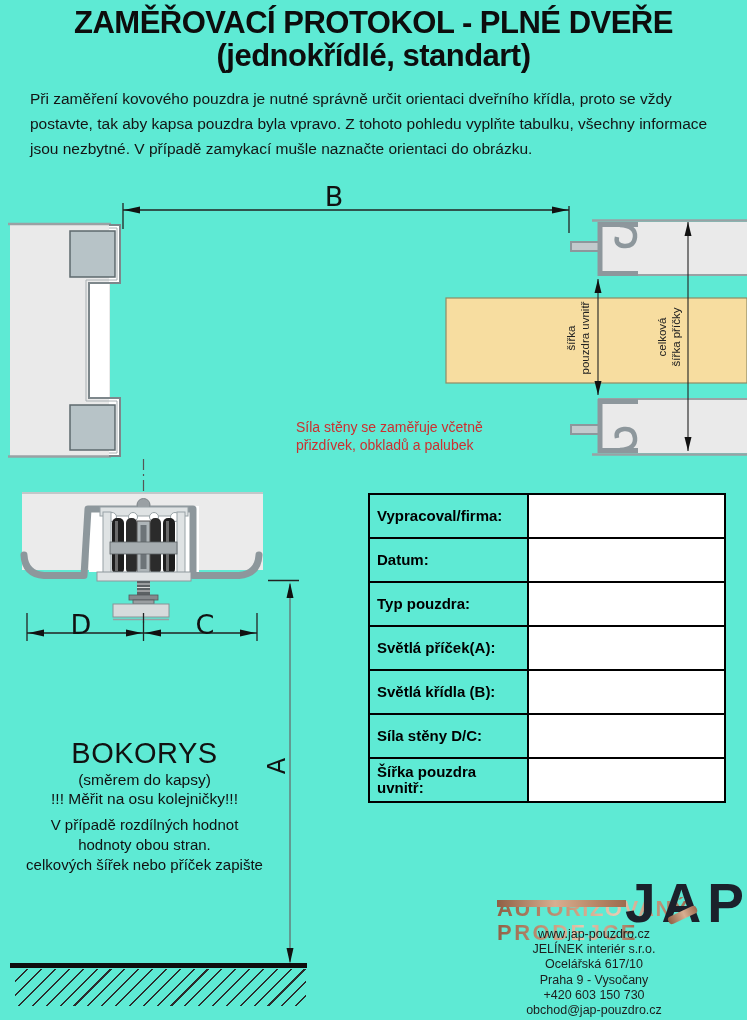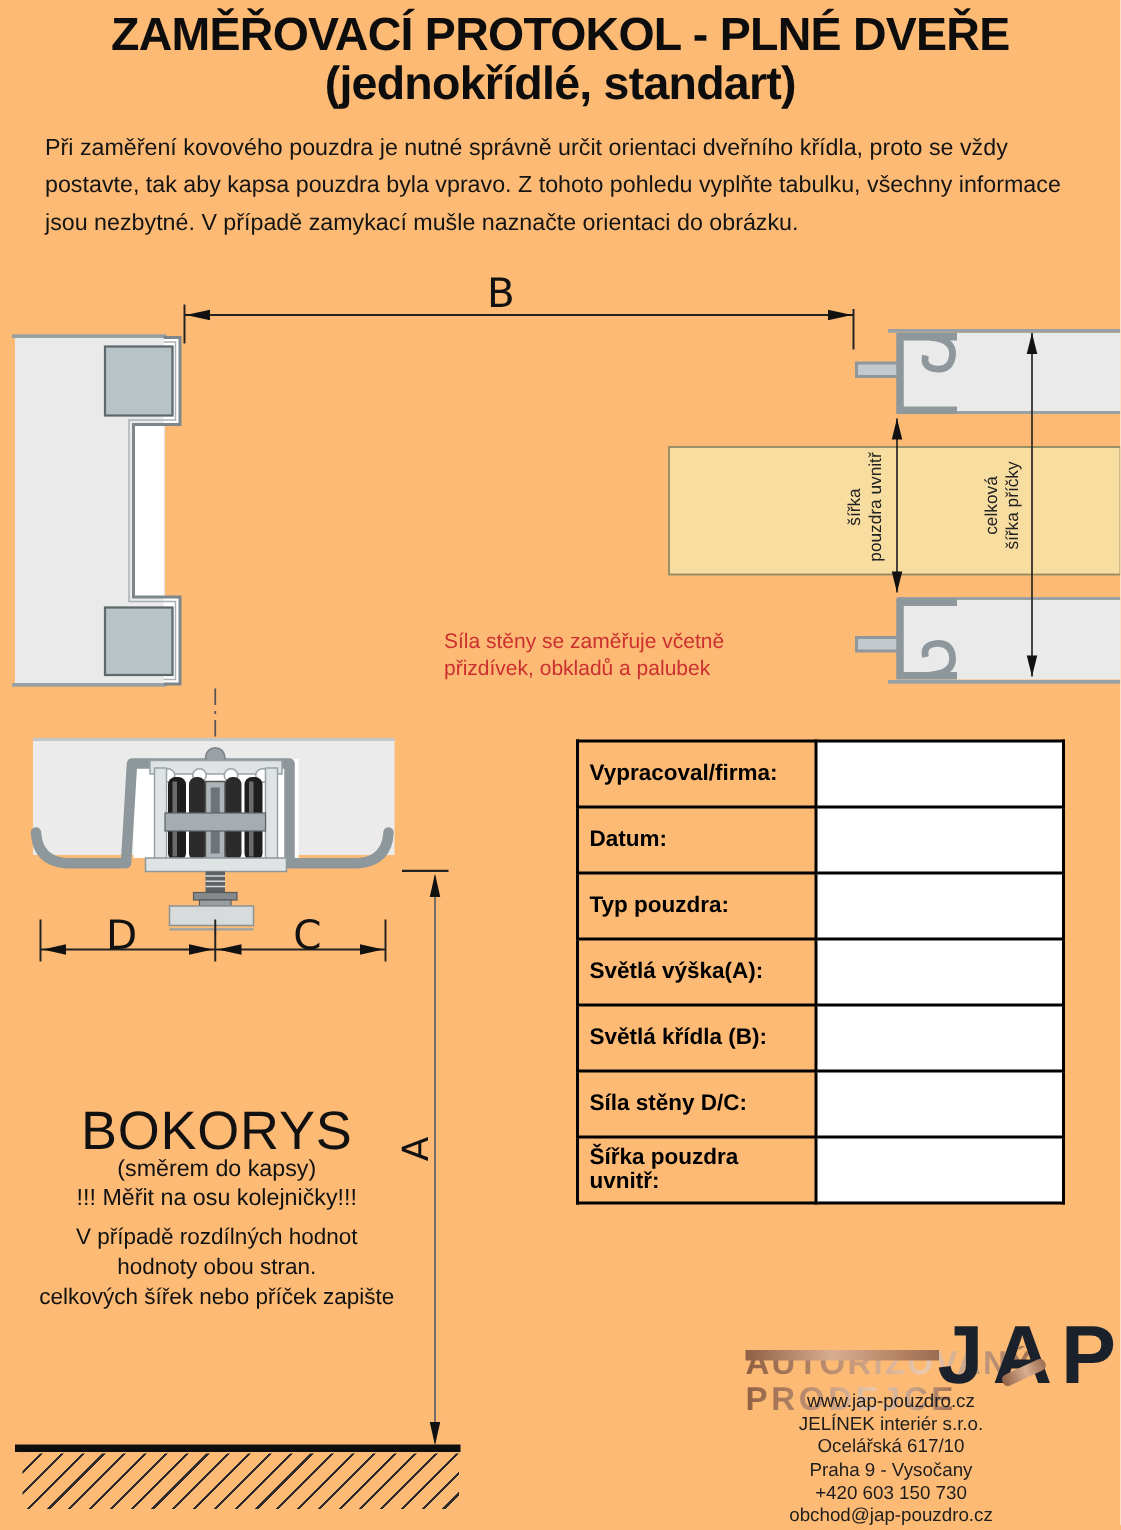--- a/index.html
+++ b/index.html
@@ -1,39 +1,39 @@
 <!DOCTYPE html>
 <html><head>
 <meta charset="utf-8">
 <style>
   html,body{margin:0;padding:0;background:#fff;}
-  #page{position:relative;width:747px;height:1020px;background:#fdba74;overflow:hidden;
+  #page{position:relative;width:747px;height:1020px;background:#5eead4;overflow:hidden;
         font-family:"Liberation Sans",sans-serif;color:#151515;}
   .abs{position:absolute;}
 
   
   #title{left:0;top:6px;width:747px;text-align:center;font-weight:bold;
          font-size:31px;line-height:33px;letter-spacing:-0.5px;color:#0d0d0d;}
   #intro{left:30px;top:86px;width:706px;font-size:15.5px;line-height:25px;color:#141414;}
 
   
   .dim-letter{font-family:"DejaVu Sans",sans-serif;font-size:27px;color:#111;
               transform:translate(-50%,-50%);white-space:nowrap;}
   .rot{transform:translate(-50%,-50%) rotate(-90deg);}
   .vlabel{font-size:11.5px;line-height:13.5px;color:#222;text-align:center;white-space:nowrap;}
   #red-note{left:296px;top:419px;font-size:14px;line-height:17.5px;color:#cc2f2f;}
 
   
   #bokorys-block{left:3px;top:737px;width:283px;text-align:center;color:#111;}
-  #bokorys-heading{font-size:36px;line-height:33px;letter-spacing:0.5px;}
+  #bokorys-heading{font-size:29px;line-height:33px;letter-spacing:0.5px;}
   .bok-sub{font-size:15.5px;line-height:19px;}
   #bokorys-note{margin-top:7px;font-size:15px;line-height:20px;}
 
   
-  #protocol-table{position:absolute;left:384px;top:493px;width:326px;height:310px;
+  #protocol-table{position:absolute;left:368px;top:493px;width:358px;height:310px;
                   border-collapse:collapse;table-layout:fixed;padding-left:24px;}
   #protocol-table th,#protocol-table td{border:2px solid #000;}
   #protocol-table th{font-weight:bold;font-size:15px;line-height:16.5px;text-align:left;
                      vertical-align:middle;padding:0 3px 0 7px;color:#000;}
   #protocol-table td{background:#fff;}
 
   
   #floor-hatch{left:15px;top:969px;width:291px;height:37px;
     background:repeating-linear-gradient(135deg,transparent 0,transparent 8.3px,#2c2c2c 8.3px,#2c2c2c 9.8px);}
 
@@ -231,21 +231,21 @@
         </tr>
     <tr style="height:39px">
       <th>Datum:</th>
       <td></td>
         </tr>
     <tr style="height:39px">
       <th>Typ pouzdra:</th>
       <td></td>
         </tr>
     <tr style="height:39px">
-      <th>Světlá výška(A):</th>
+      <th>Světlá příček(A):</th>
       <td></td>
         </tr>
     <tr style="height:39px">
       <th>Světlá křídla (B):</th>
       <td></td>
         </tr>
     <tr style="height:39px">
       <th>Síla stěny D/C:</th>
       <td></td>
         </tr>

